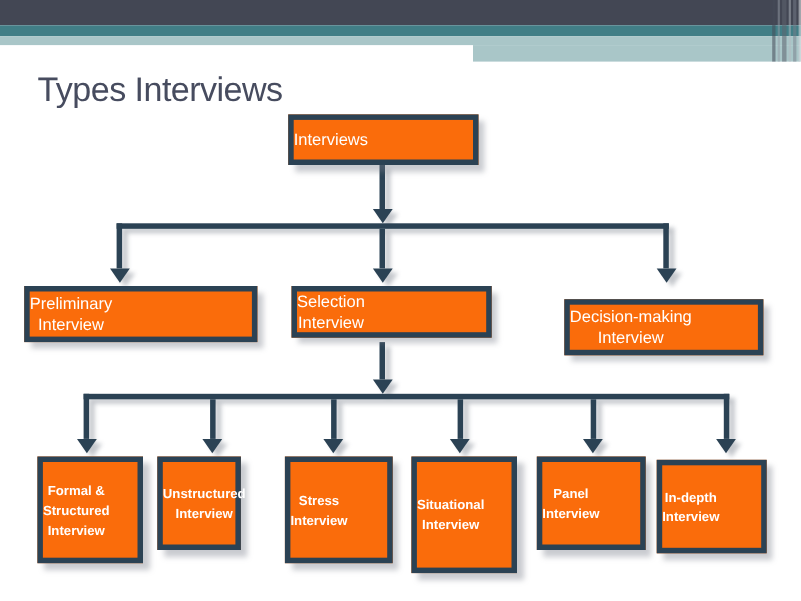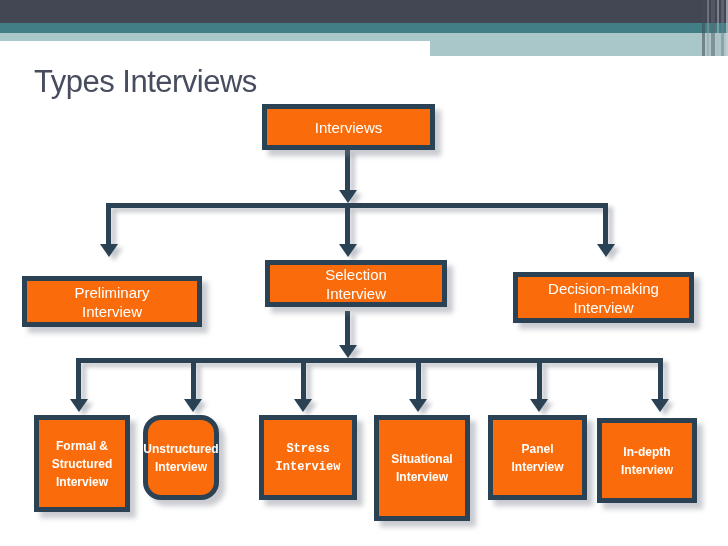--- a/index.html
+++ b/index.html
@@ -16,21 +16,21 @@
   #edge-stripes{left:702px;top:0;width:26px;height:56px;}
   #edge-stripes .stripe{position:absolute;top:0;height:100%;}
   
   #slide-title{
     left:34px;top:64px;z-index:6;font-size:31px;letter-spacing:-0.5px;
     color:var(--title_text,#474c5f);white-space:nowrap;
   }
   
   .box{
     position:absolute;z-index:4;box-sizing:border-box;
-    display:flex;align-items:center;justify-content:center;text-align:center;
+    display:flex;align-items:center;justify-content:flex-start;text-align:center;
     background:var(--box_fill,#fa6c0b);
     border:5px solid var(--box_border,#2b4254);
     color:var(--box_text,#ffffff);
     box-shadow:6px 6px 5px rgba(120,126,138,.40);
   }
   .box-label{white-space:pre-line;}
   .lv12 .box-label{font-size:15px;line-height:19px;}
   .lv3  .box-label{font-size:12px;font-weight:bold;line-height:18px;}
   
   .connector-group{
@@ -90,43 +90,43 @@
   <div class="vline" style="left:536.5px;top:363px;width:5px;height:36px;"></div>
   <div class="arrow" style="left:530px;top:399px;"></div>
   <div class="vline" style="left:657.5px;top:358px;width:5px;height:41px;"></div>
   <div class="arrow" style="left:651px;top:399px;"></div>
 </div>
 
 <div class="box lv12" style="left:262px;top:104px;width:173px;height:46px;">
   <span class="box-label">Interviews</span>
 </div>
 
-<div class="box lv12" style="left:22px;top:260px;width:180px;height:51px;margin-top:16px;">
+<div class="box lv12" style="left:22px;top:260px;width:212px;height:51px;">
   <span class="box-label">Preliminary
 Interview</span>
 </div>
 <div class="box lv12" style="left:265px;top:260px;width:182px;height:47px;">
   <span class="box-label">Selection
 Interview</span>
 </div>
 <div class="box lv12" style="left:513px;top:260px;width:181px;height:51px;margin-top:12px;">
   <span class="box-label">Decision-making
 Interview</span>
 </div>
 
 <div class="box lv3" style="left:34px;top:415px;width:96px;height:97px;">
   <span class="box-label">Formal &amp;
 Structured
 Interview</span>
 </div>
-<div class="box lv3" style="left:143px;top:415px;width:76px;height:85px;border-radius:18px;">
+<div class="box lv3" style="left:143px;top:415px;width:76px;height:85px;">
   <span class="box-label">Unstructured
 Interview</span>
 </div>
-<div class="box lv3" style="left:259px;top:415px;width:98px;height:85px;font-family:Liberation Mono, monospace;">
+<div class="box lv3" style="left:259px;top:415px;width:98px;height:97px;">
   <span class="box-label">Stress
 Interview</span>
 </div>
 <div class="box lv3" style="left:374px;top:415px;width:96px;height:106px;">
   <span class="box-label">Situational
 Interview</span>
 </div>
 <div class="box lv3" style="left:488px;top:415px;width:99px;height:85px;">
   <span class="box-label">Panel
 Interview</span>

